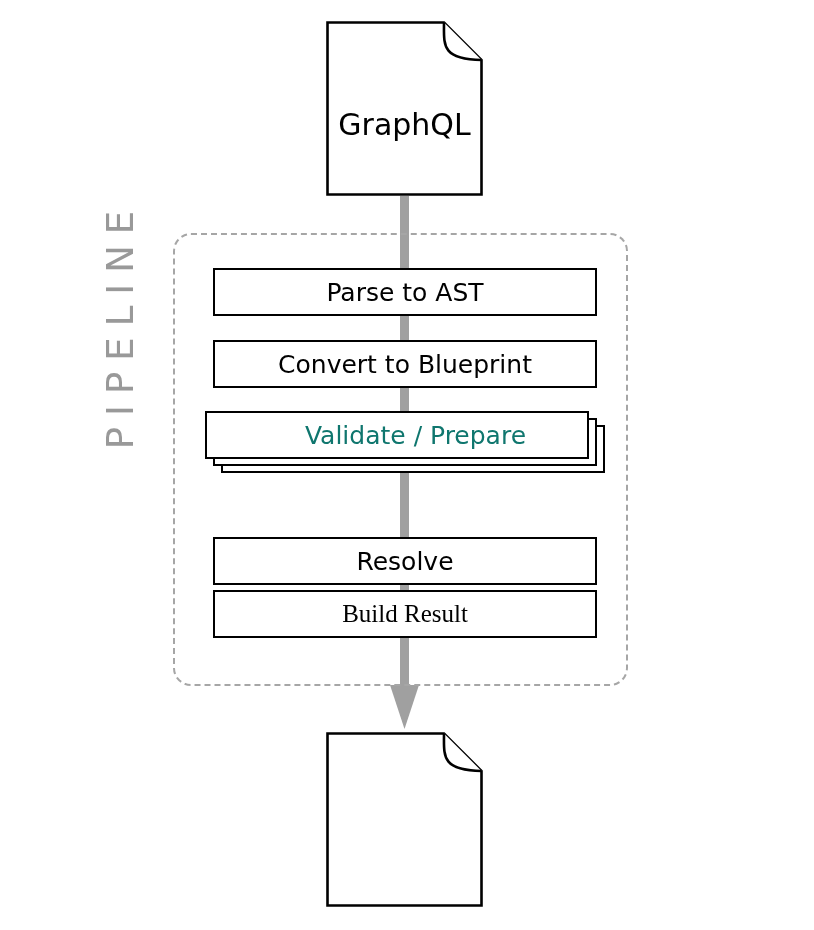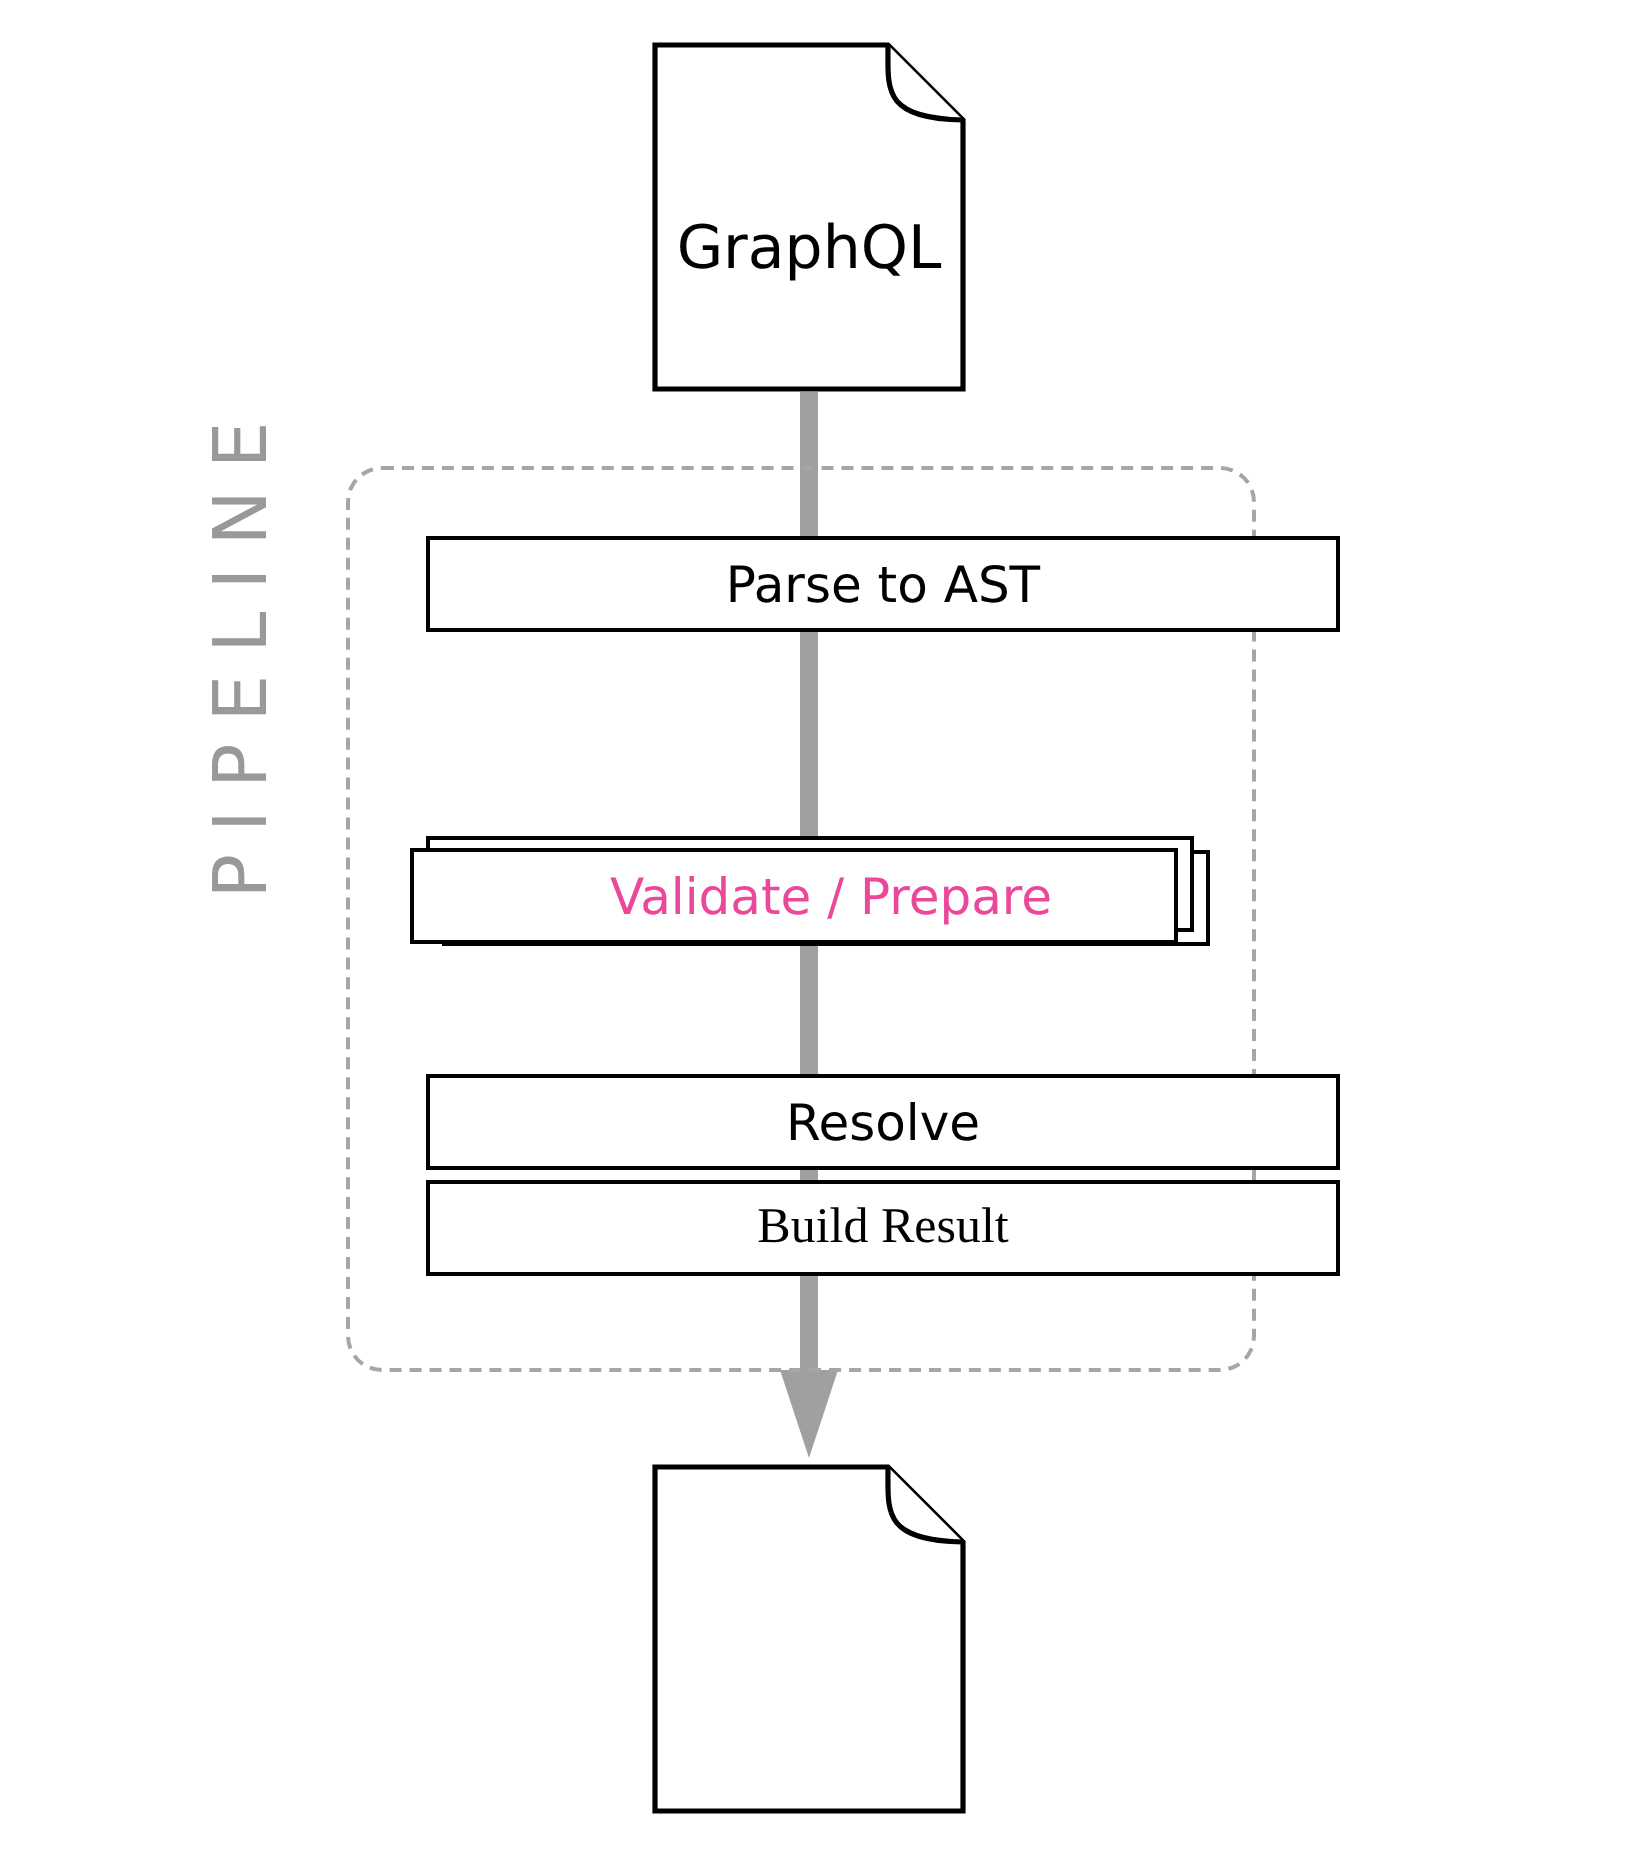--- a/index.html
+++ b/index.html
@@ -80,21 +80,21 @@
     white-space: nowrap;
   }
   #doc-graphql { left: 326px; top: 21px; }
   #doc-graphql .doc-label { top: 86px; }
   #doc-json { left: 326px; top: 732px; }
 
   
   .step {
     position: absolute;
     left: 213px;
-    width: 457px;
+    width: 384px;
     height: 48px;
     background: #ffffff;
     border: 2.4px solid #000000;
     box-sizing: border-box;
     display: flex;
     align-items: center;
     justify-content: center;
     font-size: 25px;
     color: #000000;
     white-space: nowrap;
@@ -116,26 +116,26 @@
     position: absolute;
     width: 384px;
     height: 48px;
     background: #ffffff;
     border: 2.4px solid #000000;
     box-sizing: border-box;
   }
   .stack-layer.back2 { left: 16px; top: 14px; }
   .stack-layer.back1 { left: 8px;  top: 7px;  }
   .stack-layer.front {
-    left: 0px; top: 13px;
+    left: 0px; top: 0px;
     display: flex;
     align-items: center;
     justify-content: center;
     font-size: 25px;
-    color: #ec4899;
+    color: #0f766e;
     white-space: nowrap;
     padding-left: 37px;
   }
 </style>
 </head>
 <body>
 
 <div id="canvas">
 
   <svg class="flow-arrow" viewBox="0 0 814 930" width="814" height="930" aria-hidden="true">
@@ -152,20 +152,23 @@
       <path d="M1.5,1.5 L118,1.5 L155.5,39 L155.5,173.5 L1.5,173.5 Z" fill="#ffffff" stroke="#000000" stroke-width="2.6" stroke-linejoin="miter"></path>
       <path d="M118,1.5 C118,24 115,38 155.5,39" fill="#ffffff" stroke="#000000" stroke-width="2.6"></path>
     </svg>
     <div class="doc-label">GraphQL</div>
   </div>
 
   <div class="step" id="step-parse">
     <span>Parse to AST</span>
   </div>
 
+  <div class="step" id="step-convert">
+    <span>Convert to Blueprint</span>
+  </div>
 
   <div class="stack-wrap">
     <div class="stack-layer back2"></div>
     <div class="stack-layer back1"></div>
     <div class="stack-layer front">
       <span>Validate / Prepare</span>
     </div>
   </div>
 
   <div class="step" id="step-resolve">

